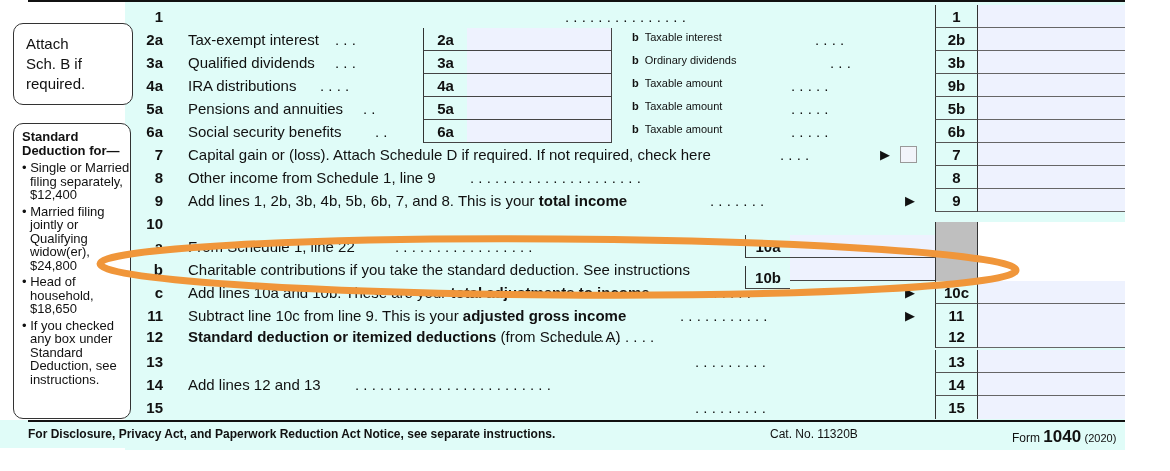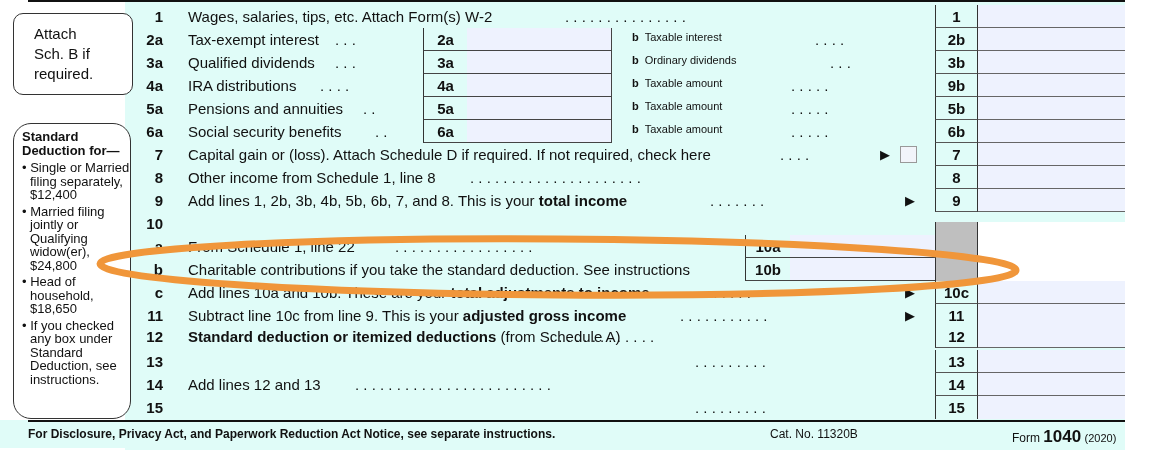--- a/index.html
+++ b/index.html
@@ -18,22 +18,22 @@
 
   .lnum { position: absolute; left: 810px; width: 43px; height: 23px; border-left: 1.5px solid #333; border-right: 1.5px solid #333; border-bottom: 1.5px solid #555; text-align: center; font-weight: bold; font-size: 15px; padding-top: 3px; background: #e0fcf8; }
   .amt { position: absolute; left: 853px; width: 147px; height: 23px; background: #eef2fe; border-bottom: 1.5px solid #666; }
 
   .ibox { position: absolute; left: 298px; width: 44px; height: 23px; border-left: 1.5px solid #333; border-bottom: 1.5px solid #444; text-align: center; font-weight: bold; font-size: 15px; padding-top: 3px; background: #e0fcf8; }
   .iamt { position: absolute; left: 342px; width: 145px; height: 23px; background: #eef2fe; border-right: 1.5px solid #444; border-bottom: 1.5px solid #444; }
   .blabel { position: absolute; left: 507px; top: 3px; font-size: 11px; white-space: nowrap; }
   .blabel b { font-weight: bold; margin-right: 6px; }
 
   .side-box { position: absolute; border: 1.5px solid #333; border-radius: 10px; background: #fff; }
-  .attach-box { left: 13px; top: 13px; width: 120px; height: 82px; padding: 10px 0 0 20px; font-size: 15px; line-height: 20px; }
-  .std-box { left: 13px; top: 123px; width: 118px; height: 296px; padding: 6px 0 0 8px; border-radius: 18px; }
+  .attach-box { left: 13px; top: 23px; width: 120px; height: 82px; padding: 10px 0 0 12px; font-size: 15px; line-height: 20px; }
+  .std-box { left: 13px; top: 123px; width: 118px; height: 296px; padding: 6px 0 0 8px; }
   .std-title { font-weight: bold; font-size: 13px; line-height: 14px; }
   .std-item { font-size: 13px; line-height: 13.5px; margin-top: 3px; padding-left: 8px; text-indent: -8px; }
 
   .arrow { position: absolute; font-size: 13px; top: 4px; }
   .checkbox { position: absolute; left: 775px; top: 3px; width: 17px; height: 17px; border: 1.5px solid #999; background: #f2f4fa; }
 
   .gray-bar { position: absolute; left: 935px; top: 222px; width: 43px; height: 70px; background: #bfbfbf; border-left: 1.5px solid #333; border-right: 1.5px solid #333; }
   .white-col { position: absolute; left: 978px; top: 222px; width: 147px; height: 70px; background: #ffffff; }
 
   .footer { position: absolute; top: 427px; font-size: 12px; white-space: nowrap; }
@@ -62,21 +62,20 @@
   <div class="std-title">Standard</div>
   <div class="std-title">Deduction for—</div>
   <div class="std-item">• Single or Married filing separately, $12,400</div>
   <div class="std-item">• Married filing jointly or Qualifying widow(er), $24,800</div>
   <div class="std-item">• Head of household, $18,650</div>
   <div class="std-item">• If you checked any box under Standard Deduction, see instructions.</div>
 </div>
 
 <div class="row" style="top:5px">
   <span class="num">1</span>
-  <span class="label">Wages, salaries, tips, etc. Attach Form(s) W-2</span>
   <span class="dots" style="left:440px">.   .   .   .   .   .   .   .   .   .   .   .   .   .   .</span>
   <span class="lnum" style="top:0">1</span>
   <span class="amt" style="top:0"></span>
 </div>
 
 <div class="row" style="top:28px">
   <span class="num">2a</span>
   <span class="label">Tax-exempt interest</span>
   <span class="dots" style="left:210px">.   .   .</span>
   <span class="ibox" style="top:0">2a</span>
@@ -140,21 +139,21 @@
   <span class="label">Capital gain or (loss). Attach Schedule D if required. If not required, check here</span>
   <span class="dots" style="left:655px">.   .   .   .</span>
   <span class="arrow" style="left:755px">▶</span>
   <span class="checkbox"></span>
   <span class="lnum" style="top:0">7</span>
   <span class="amt" style="top:0"></span>
 </div>
 
 <div class="row" style="top:166px">
   <span class="num">8</span>
-  <span class="label">Other income from Schedule 1, line 8</span>
+  <span class="label">Other income from Schedule 1, line 9</span>
   <span class="dots" style="left:345px">.   .   .   .   .   .   .   .   .   .   .   .   .   .   .   .   .   .   .   .   .</span>
   <span class="lnum" style="top:0">8</span>
   <span class="amt" style="top:0"></span>
 </div>
 
 <div class="row" style="top:189px">
   <span class="num">9</span>
   <span class="label"><span>Add lines 1, 2b, 3b, 4b, 5b, 6b, 7, and 8. This is your </span><b>total income</b></span>
   <span class="dots" style="left:585px">.   .   .   .   .   .   .</span>
   <span class="arrow" style="left:780px">▶</span>
@@ -173,21 +172,21 @@
   <span class="num">a</span>
   <span class="label">From Schedule 1, line 22</span>
   <span class="dots" style="left:270px">.   .   .   .   .   .   .   .   .   .   .   .   .   .   .   .   .</span>
   <span class="ibox" style="top:0;left:620px;width:45px">10a</span>
   <span class="iamt" style="top:0;left:665px;width:145px;border-right:none"></span>
 </div>
 
 <div class="row" style="top:258px">
   <span class="num">b</span>
   <span class="label">Charitable contributions if you take the standard deduction. See instructions</span>
-  <span class="ibox" style="top:0;left:620px;width:45px">10b</span>
+  <span class="ibox" style="top:8px;left:620px;width:45px">10b</span>
   <span class="iamt" style="top:0;left:665px;width:145px;border-right:none"></span>
 </div>
 
 <div class="row" style="top:281px">
   <span class="num">c</span>
   <span class="label"><span>Add lines 10a and 10b. These are your </span><b>total adjustments to income</b></span>
   <span class="dots" style="left:530px">.   .   .   .   .   .   .   .   .   .   .   .</span>
   <span class="arrow" style="left:780px">▶</span>
   <span class="lnum" style="top:0">10c</span>
   <span class="amt" style="top:0"></span>

